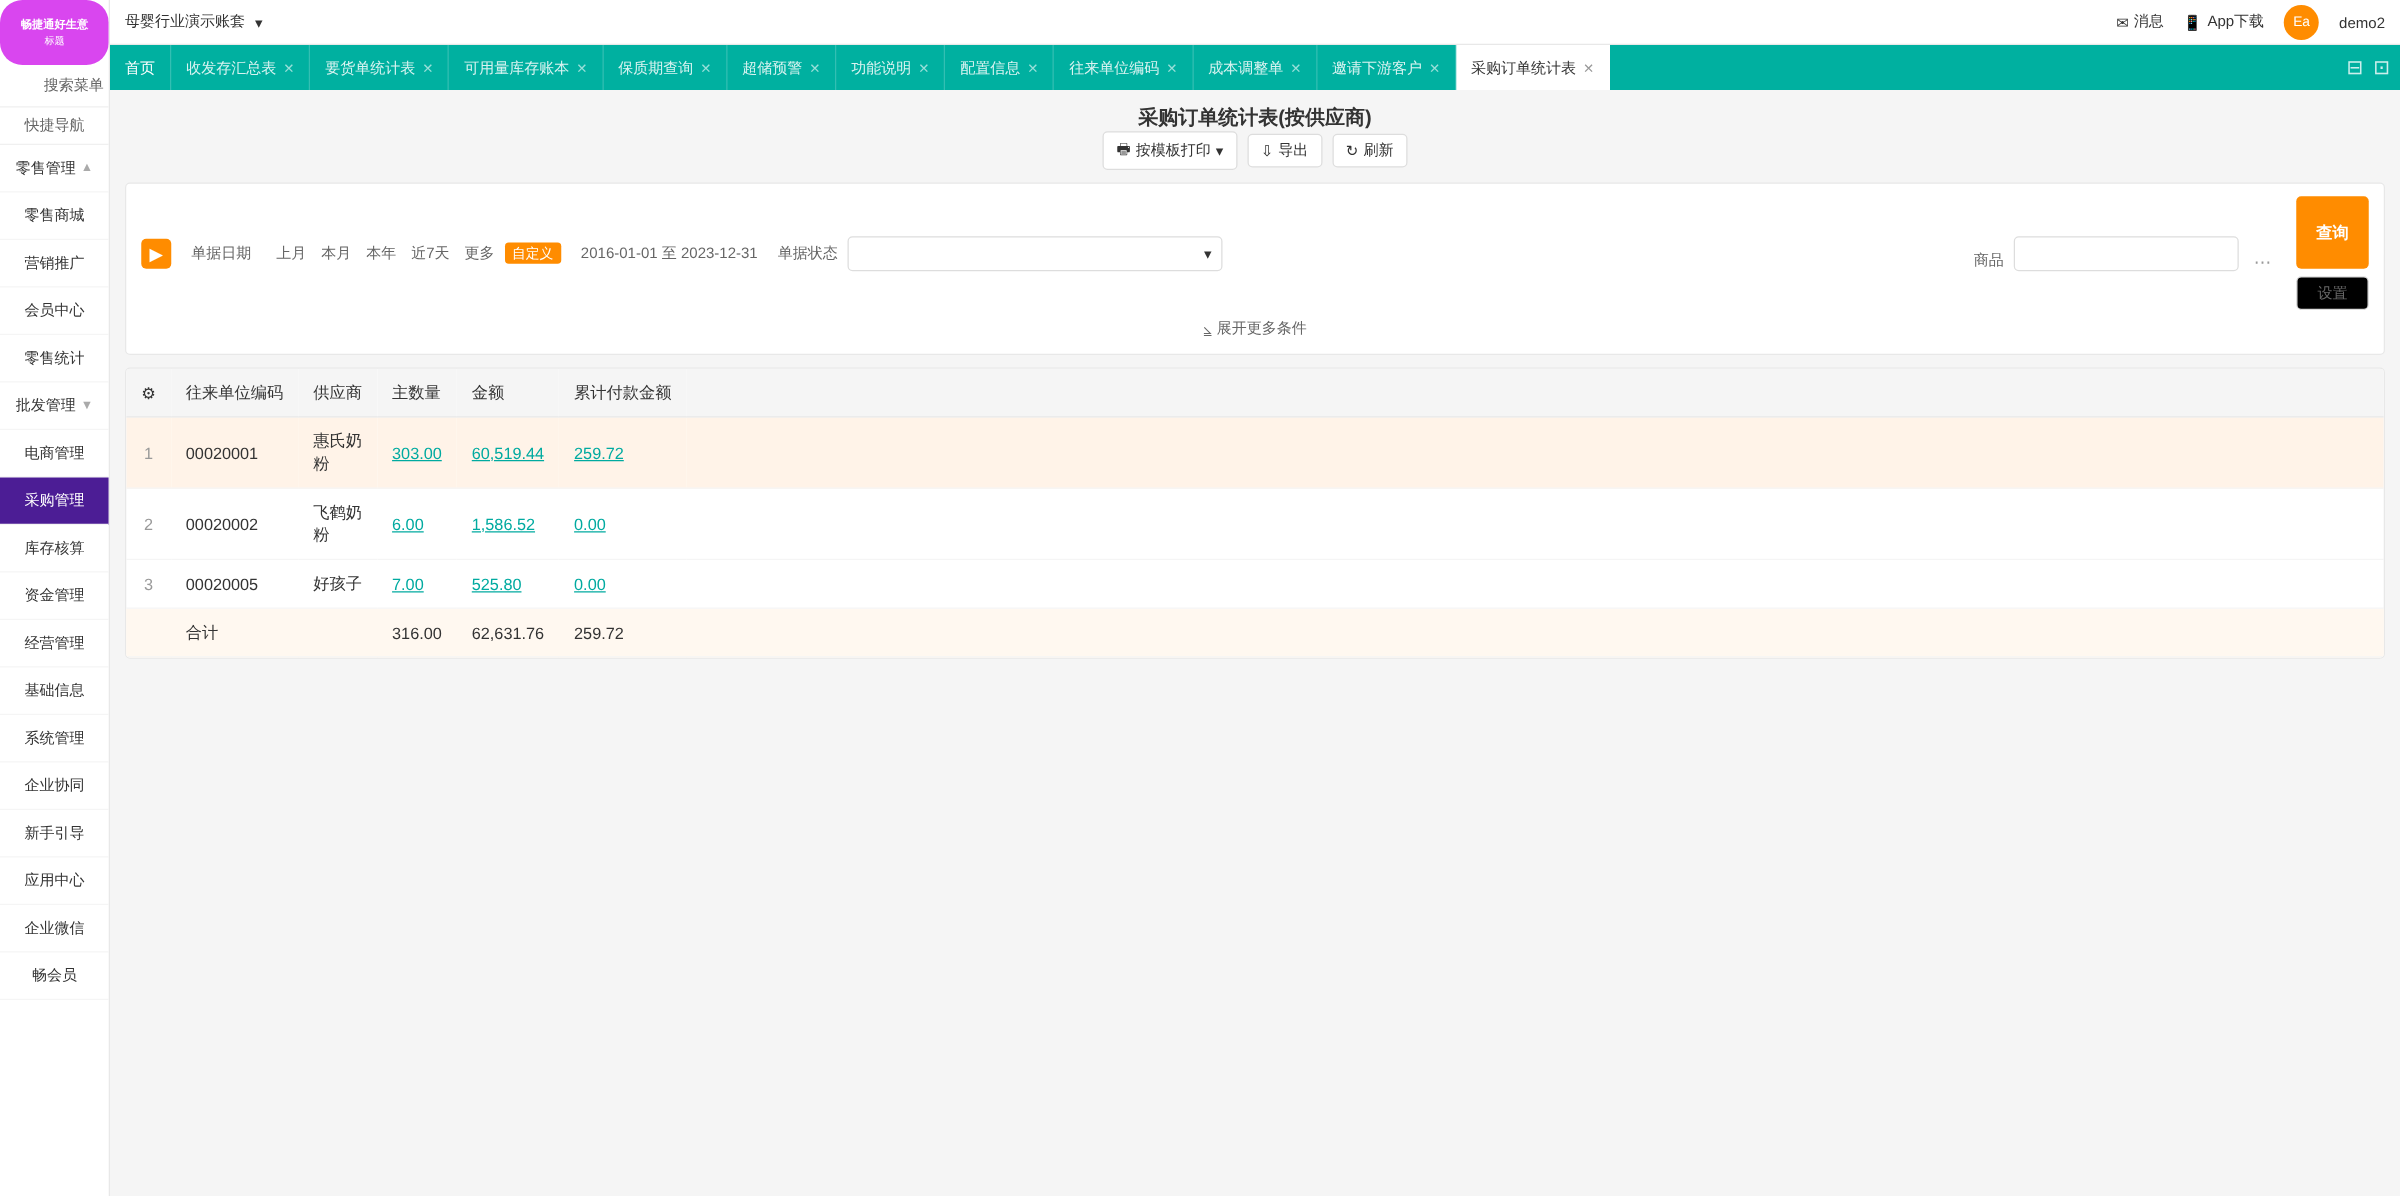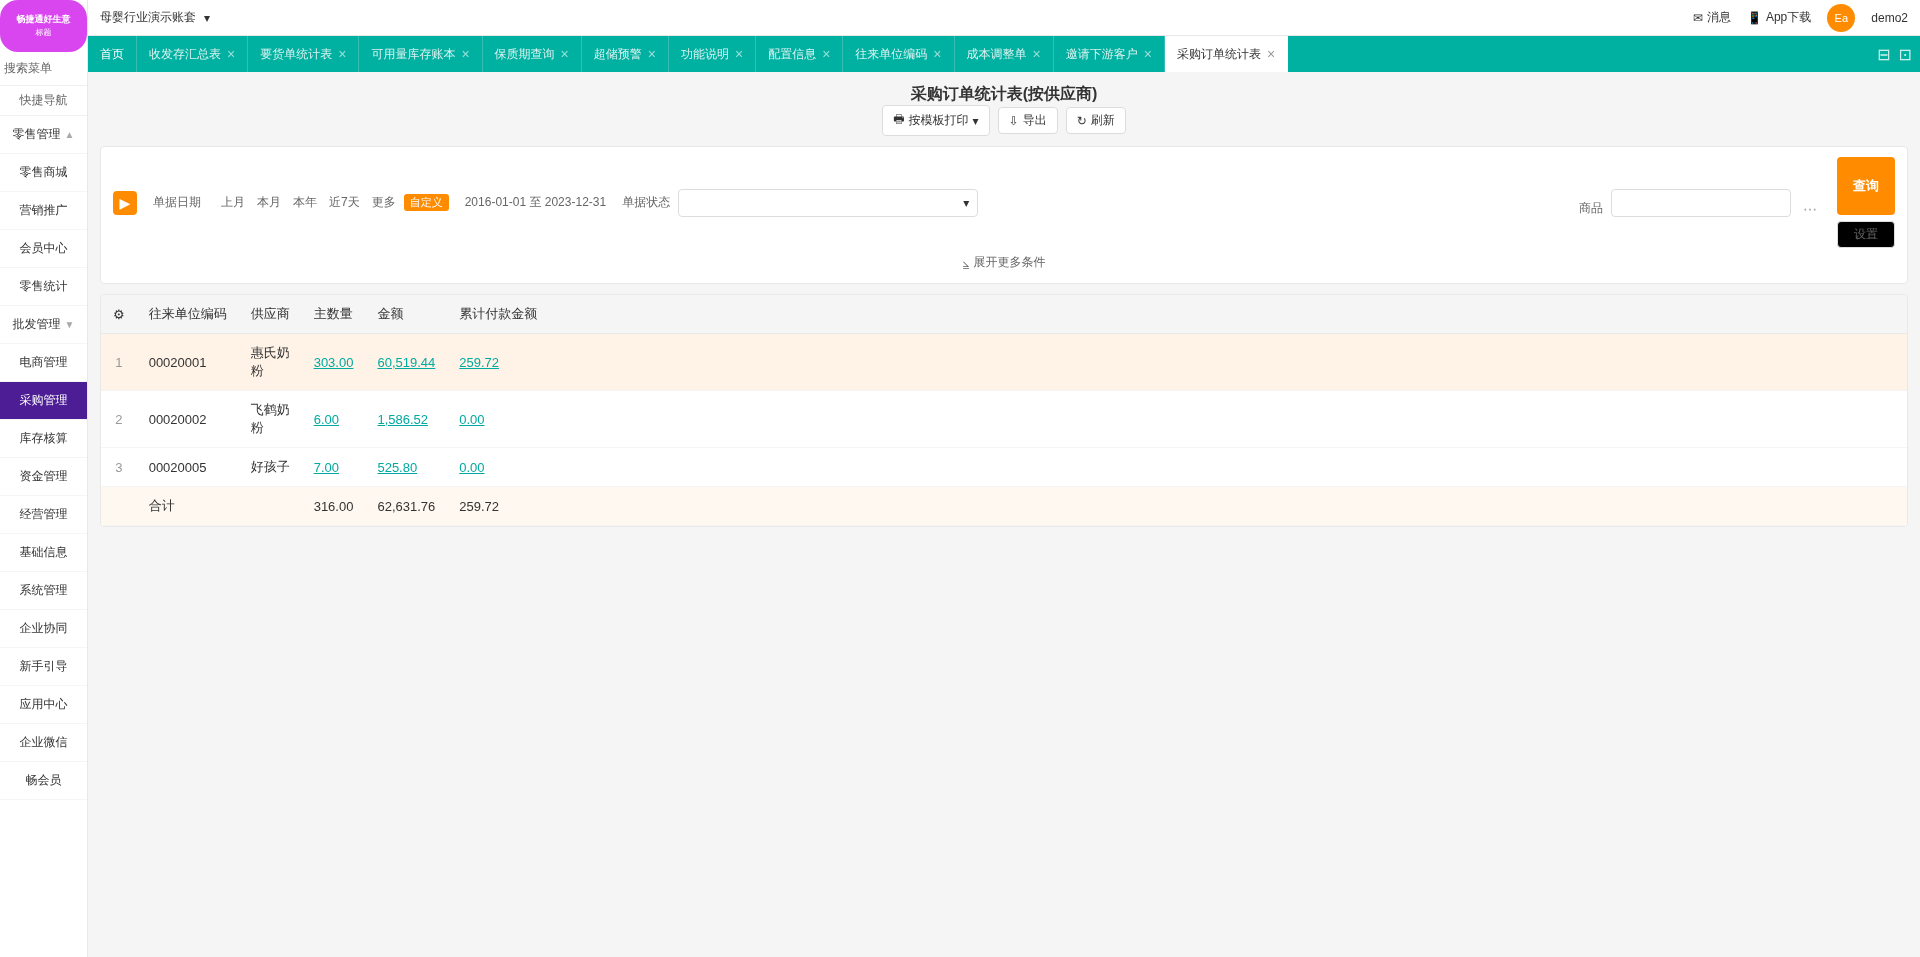--- a/index.html
+++ b/index.html
@@ -28,21 +28,21 @@
     .sidebar-logo-text {
       color: #fff;
       font-size: 10px;
       font-weight: bold;
       line-height: 1.2;
     }
     .sidebar-search {
       padding: 8px 4px;
       font-size: 12px;
       color: #666;
-      text-align: left;
+      text-align: right;
       border-bottom: 1px solid #f0f0f0;
       cursor: pointer;
     }
     .sidebar-nav {
       padding: 6px 4px;
       font-size: 12px;
       color: #666;
       text-align: center;
       border-bottom: 1px solid #f0f0f0;
       cursor: pointer;

